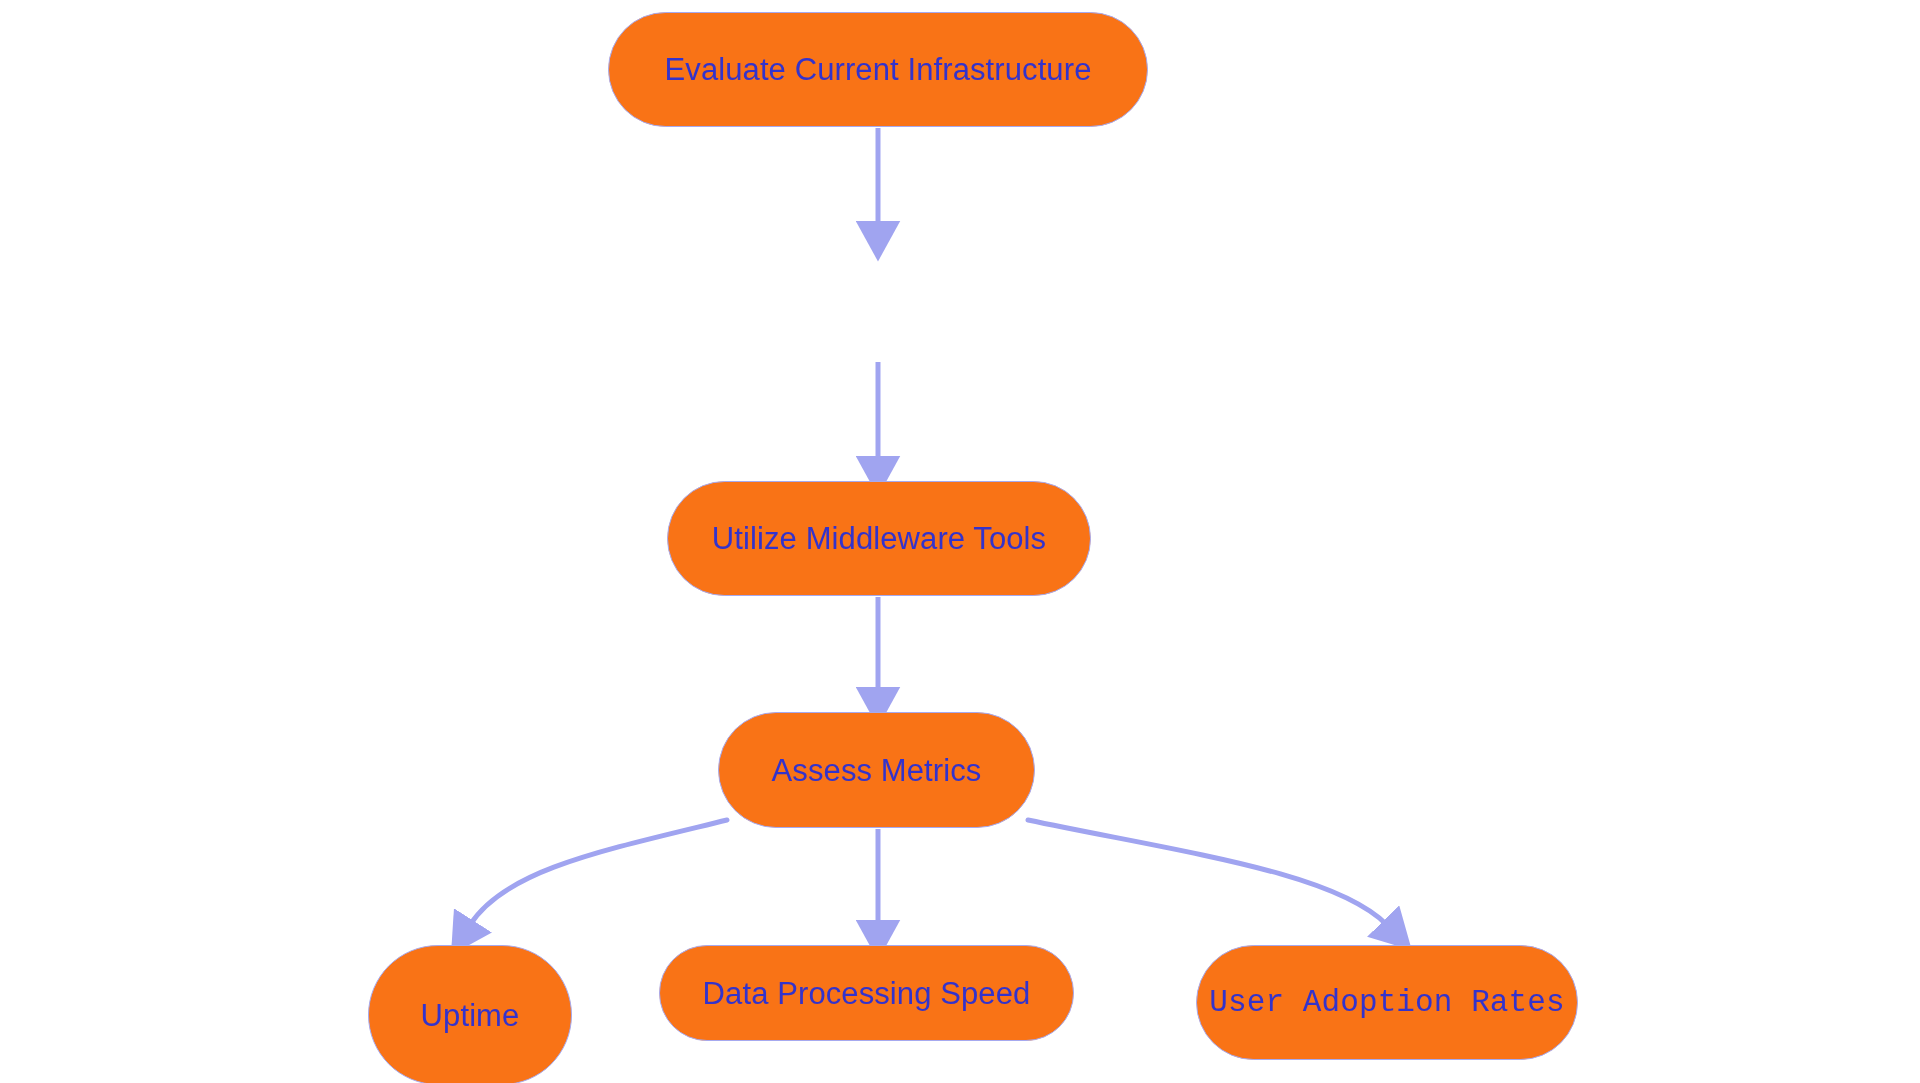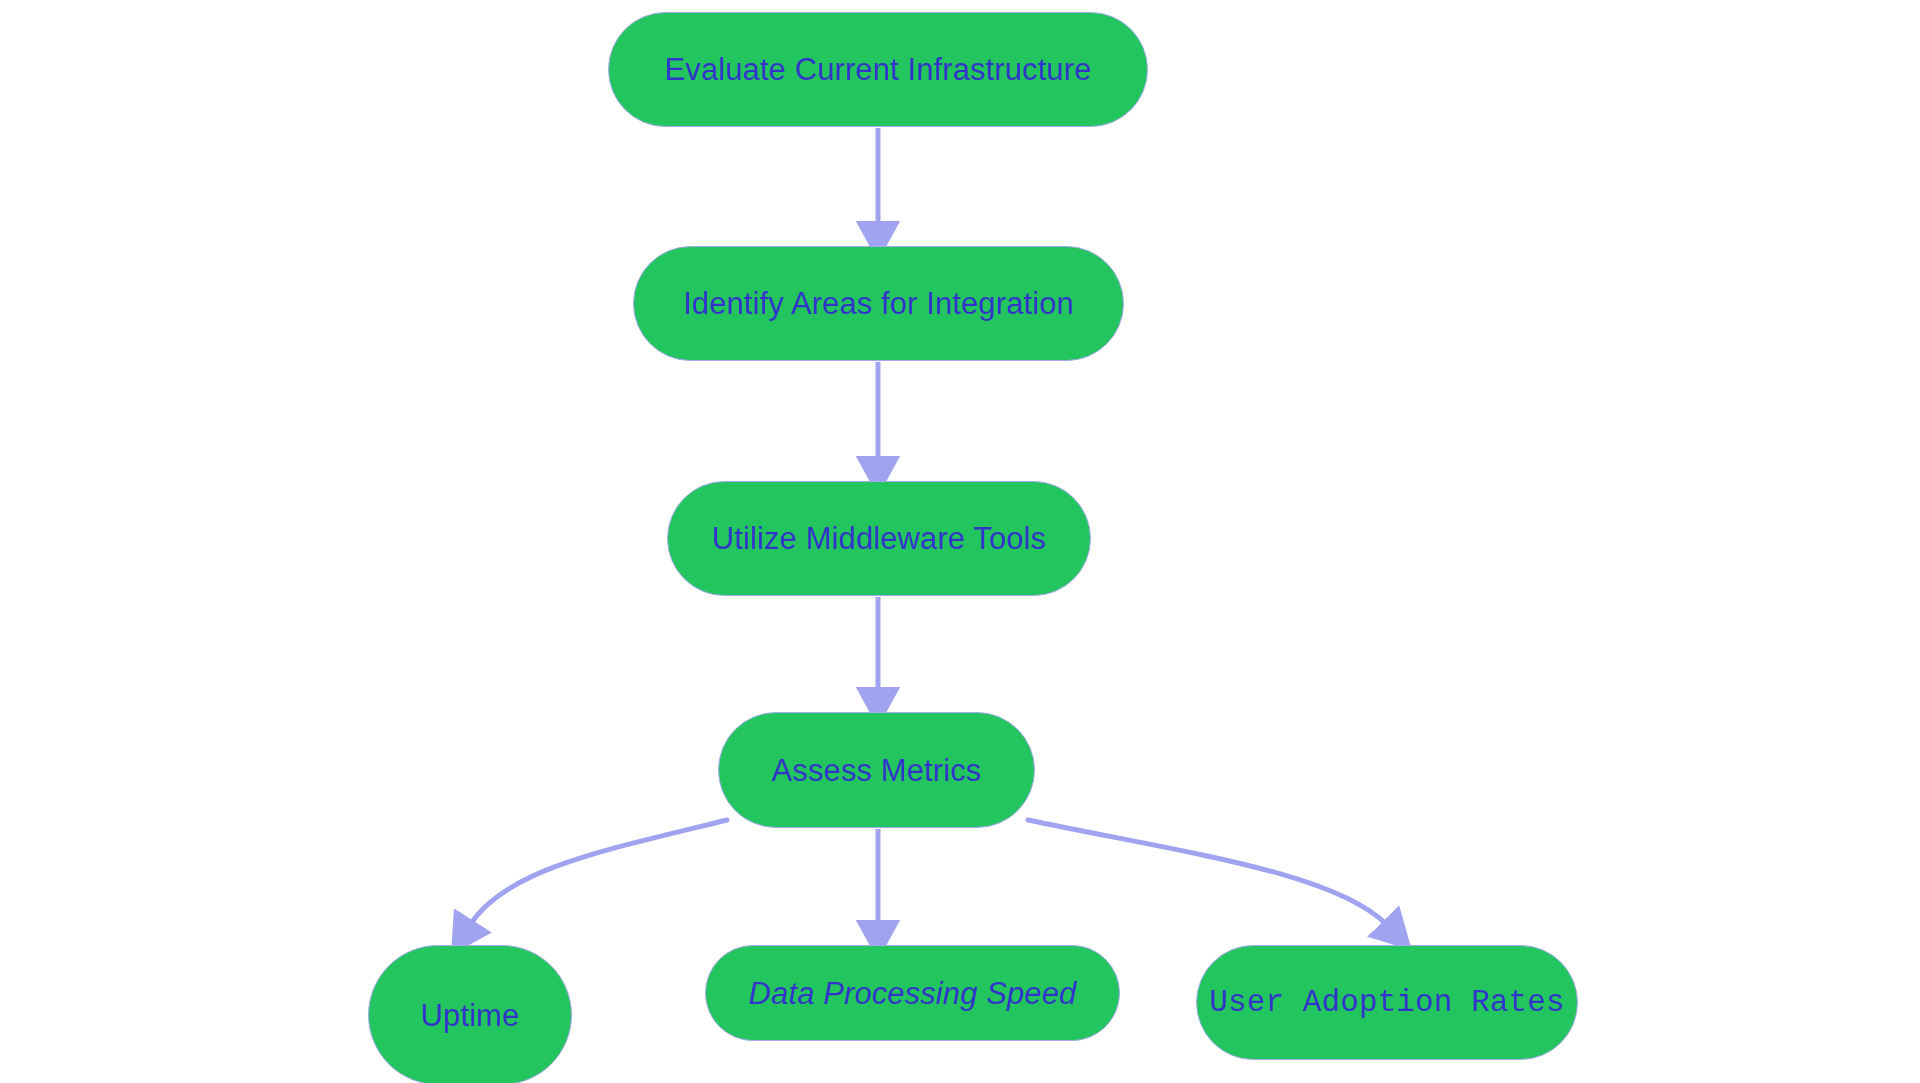--- a/index.html
+++ b/index.html
@@ -27,21 +27,21 @@
     width: 1920px;
     height: 1083px;
     pointer-events: none;
   }
   .node {
     position: absolute;
     box-sizing: border-box;
     display: flex;
     align-items: center;
     justify-content: center;
-    background: #22c55e;
+    background: #f97316;
     border: 1.6px solid #a6a9ef;
     border-radius: 9999px;
     color: #3333cc;
     z-index: 2;
   }
   .node-label {
     font-size: 31px;
     font-weight: 400;
     letter-spacing: 0.1px;
     line-height: 1;
@@ -72,37 +72,34 @@
 
     <path d="M 878,829 L 878,925" fill="none" stroke="#a0a4f0" stroke-width="5" marker-end="url(#arrowhead)"></path>
 
     <path d="M 1028,820 C 1180,852 1335,872 1387,925" fill="none" stroke="#a0a4f0" stroke-width="5" stroke-linecap="round" marker-end="url(#arrowhead)"></path>
   </svg>
 
   <div class="node" style="left:608px; top:12px; width:540px; height:115px;">
     <span class="node-label">Evaluate Current Infrastructure</span>
   </div>
 
-  <div class="node" style="left:633px; top:246px; width:491px; height:115px;">
-    <span class="node-label">Identify Areas for Integration</span>
-  </div>
 
   <div class="node" style="left:718px; top:712px; width:317px; height:116px;">
     <span class="node-label">Assess Metrics</span>
   </div>
 
   <div class="node" style="left:667px; top:481px; width:424px; height:115px;">
     <span class="node-label">Utilize Middleware Tools</span>
   </div>
 
   <div class="node" style="left:368px; top:945px; width:204px; height:140px;">
     <span class="node-label">Uptime</span>
   </div>
 
-  <div class="node" style="left:705px; top:945px; width:415px; height:96px;font-style:italic;">
+  <div class="node" style="left:659px; top:945px; width:415px; height:96px;">
     <span class="node-label">Data Processing Speed</span>
   </div>
 
   <div class="node" style="left:1196px; top:945px; width:382px; height:115px;font-family:Liberation Mono, monospace;">
     <span class="node-label">User Adoption Rates</span>
   </div>
 
 </div>
 
 </body></html>

